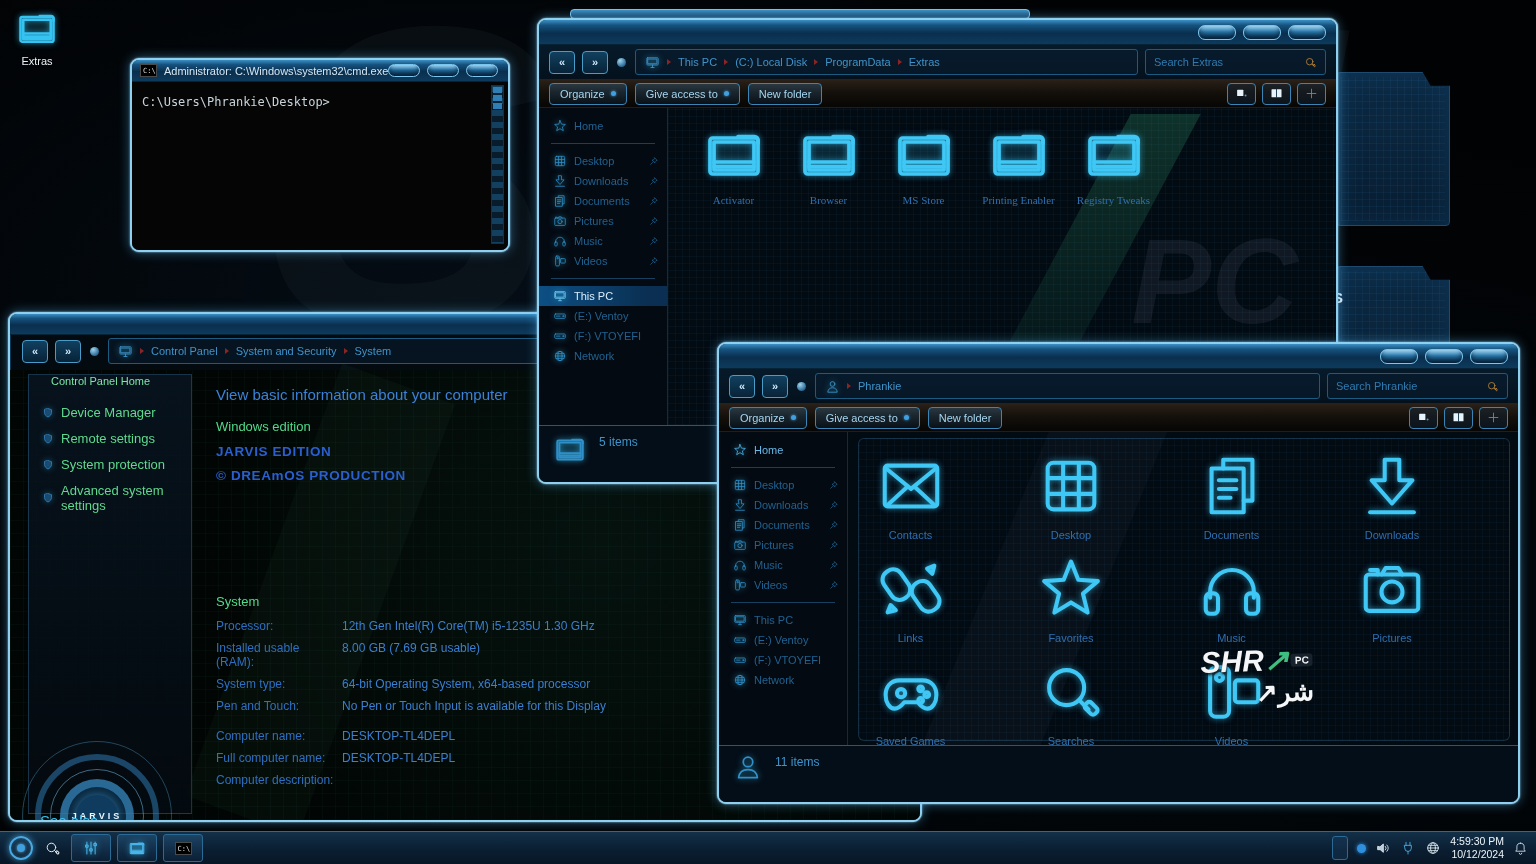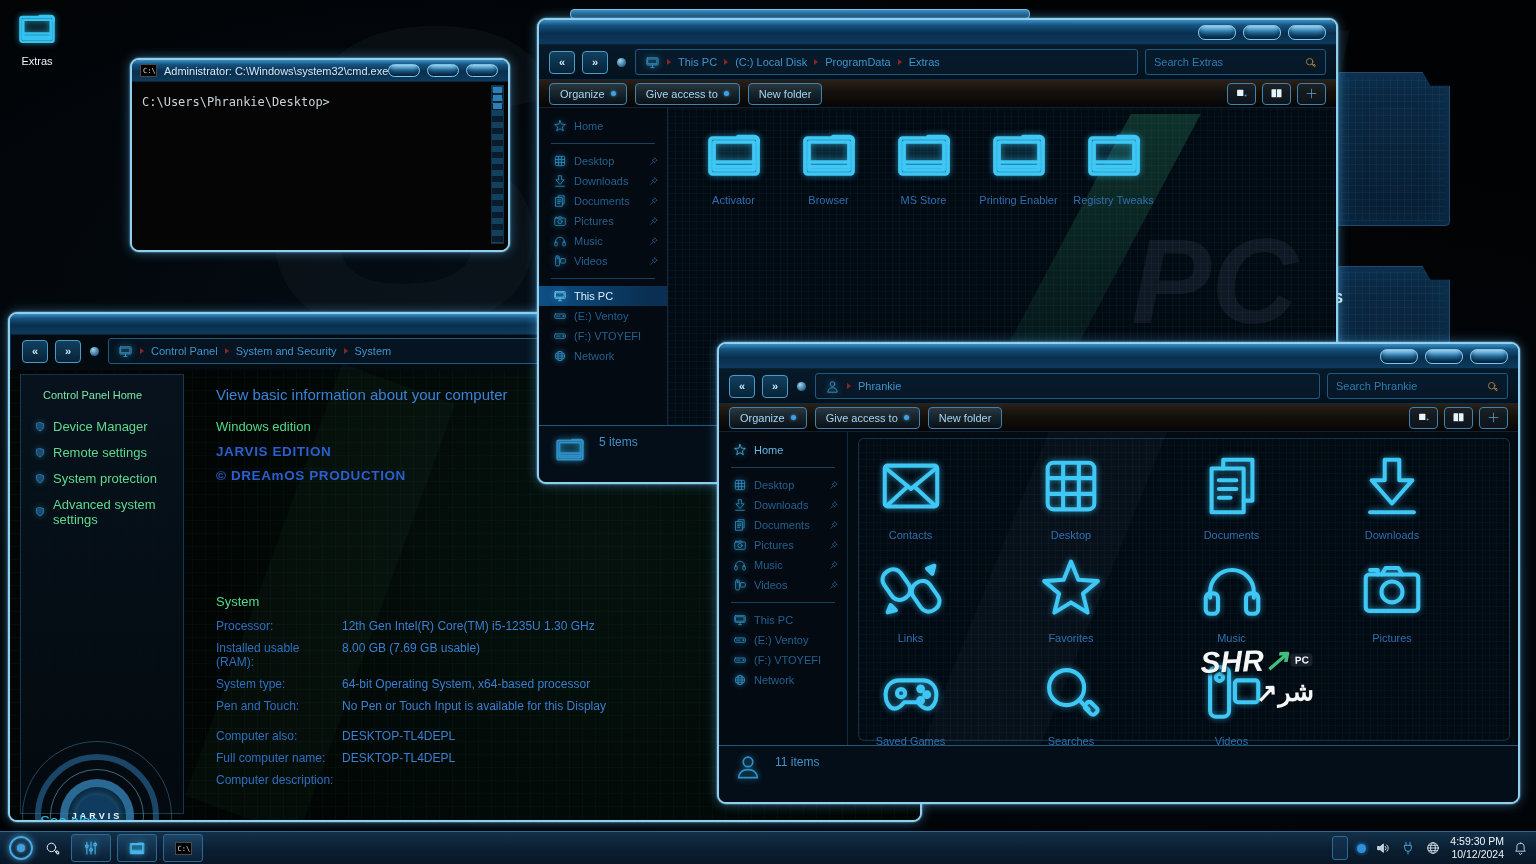--- a/index.html
+++ b/index.html
@@ -77,21 +77,21 @@
   .statusbar{height:44px;flex:none;border-top:1px solid #1d5a80;background:rgba(4,14,24,.92);
      display:flex;align-items:flex-start;gap:12px;padding:6px 14px;color:#3f93c9;font-size:12px;}
   .statusbar .icon{color:#2f8fc9;display:flex;}
   .status-text{margin-top:3px;}
   .glow svg{filter:drop-shadow(0 0 3px rgba(53,195,242,.65));}
   .icon{display:inline-flex;}
   
   .explorer{display:flex;flex-direction:column;}
   #win-extras{left:537px;top:18px;width:797px;height:462px;z-index:5;}
   #win-phrankie{left:717px;top:342px;width:799px;height:458px;z-index:6;}
-  .tiles{display:flex;padding:14px 12px 0 18px;position:relative;z-index:2;}
+  .tiles{display:flex;padding:14px 12px 0 18px;position:relative;z-index:2;font-family:Liberation Serif, serif;}
   .tile{width:95px;text-align:center;color:#3fc8f5;}
   .tile-label{margin-top:4px;font-size:11px;line-height:1.2;color:#2e6fb0;}
   .files-panel{position:absolute;left:10px;right:8px;top:6px;bottom:4px;border:1px solid rgba(70,150,210,.25);
      border-radius:6px;padding:12px 4px 0;display:grid;grid-template-columns:repeat(4,1fr);
      align-content:start;row-gap:12px;z-index:2;color:#3fc8f5;}
   .wm-streak{position:absolute;right:215px;top:6px;width:70px;height:300px;transform:skewX(-28deg);z-index:1;
      background:linear-gradient(180deg,rgba(60,190,130,.22),rgba(20,90,60,.07));}
   .wm-pc{position:absolute;right:38px;top:104px;font:italic 900 120px "Liberation Sans",sans-serif;
      color:rgba(150,170,185,.10);z-index:1;user-select:none;}
   .wm-stripe{position:absolute;left:120px;top:-40px;width:110px;height:500px;transform:rotate(22deg);z-index:1;
@@ -119,22 +119,22 @@
   
   #win-cp{left:8px;top:312px;width:910px;height:506px;z-index:3;background:#030b10;}
   #win-cp .titlebar{height:20px;}
   .cp-nav{position:absolute;left:0;right:0;top:21px;height:32px;display:flex;align-items:center;gap:7px;padding:0 12px;
      background:transparent;}
   .cp-body{position:absolute;left:0;right:0;top:56px;bottom:0;
      background:
       repeating-linear-gradient(0deg,rgba(40,110,90,.06) 0 1px,transparent 1px 13px),
       repeating-linear-gradient(90deg,rgba(40,110,90,.06) 0 1px,transparent 1px 13px),
       radial-gradient(circle at 65% 40%,rgba(18,55,45,.25),transparent 60%),#010604;}
-  .cp-side{position:absolute;left:10px;top:4px;width:162px;bottom:6px;border:1px solid rgba(70,150,210,.3);
-     background:linear-gradient(180deg,rgba(8,20,32,.85),rgba(4,10,16,.85));padding-top:14px;z-index:2;}
+  .cp-side{position:absolute;left:18px;top:4px;width:162px;bottom:6px;border:1px solid rgba(70,150,210,.3);
+     background:linear-gradient(180deg,rgba(8,20,32,.85),rgba(4,10,16,.85));padding-top:0;z-index:2;}
   .cp-home{padding-left:22px;color:#7ce8a8;font-size:11px;margin-bottom:18px;}
   .cp-link{display:flex;align-items:center;gap:7px;padding-left:13px;margin-bottom:11px;color:#5fd98f;font-size:13px;}
   .cp-link .icon{color:#3f8fd0;}
   .cp-main{position:absolute;left:178px;top:4px;right:6px;bottom:6px;padding:12px 0 0 28px;z-index:1;
      color:#3a7fd0;font-size:12px;}
   .cp-title{font-size:15px;color:#3b82d8;margin:0 0 16px;font-weight:normal;}
   .cp-green{color:#54d98c;font-size:13px;margin:0 0 10px;font-weight:normal;}
   .cp-edition{color:#2a5fd0;font-weight:bold;font-size:13.5px;letter-spacing:.6px;margin:0 0 9px;}
   .cp-spacer{height:102px;}
   .cp-rows{display:grid;grid-template-columns:122px auto;row-gap:8px;column-gap:4px;margin:0 0 16px;max-width:520px;}
@@ -304,21 +304,21 @@
               <div class="lab">Processor:</div>
               <div class="val">12th Gen Intel(R) Core(TM) i5-1235U   1.30 GHz</div>
               <div class="lab">Installed usable (RAM):</div>
               <div class="val">8.00 GB (7.69 GB usable)</div>
               <div class="lab">System type:</div>
               <div class="val">64-bit Operating System, x64-based processor</div>
               <div class="lab">Pen and Touch:</div>
               <div class="val">No Pen or Touch Input is available for this Display</div>
             </div>
             <div class="cp-rows">
-              <div class="lab">Computer also:</div>
+              <div class="lab">Computer name:</div>
               <div class="val">DESKTOP-TL4DEPL</div>
               <div class="lab">Full computer name:</div>
               <div class="val">DESKTOP-TL4DEPL</div>
               <div class="lab">Computer description:</div>
               <div class="val"></div>
             </div>
           </div>
       </main>
     </div>
   </section>

